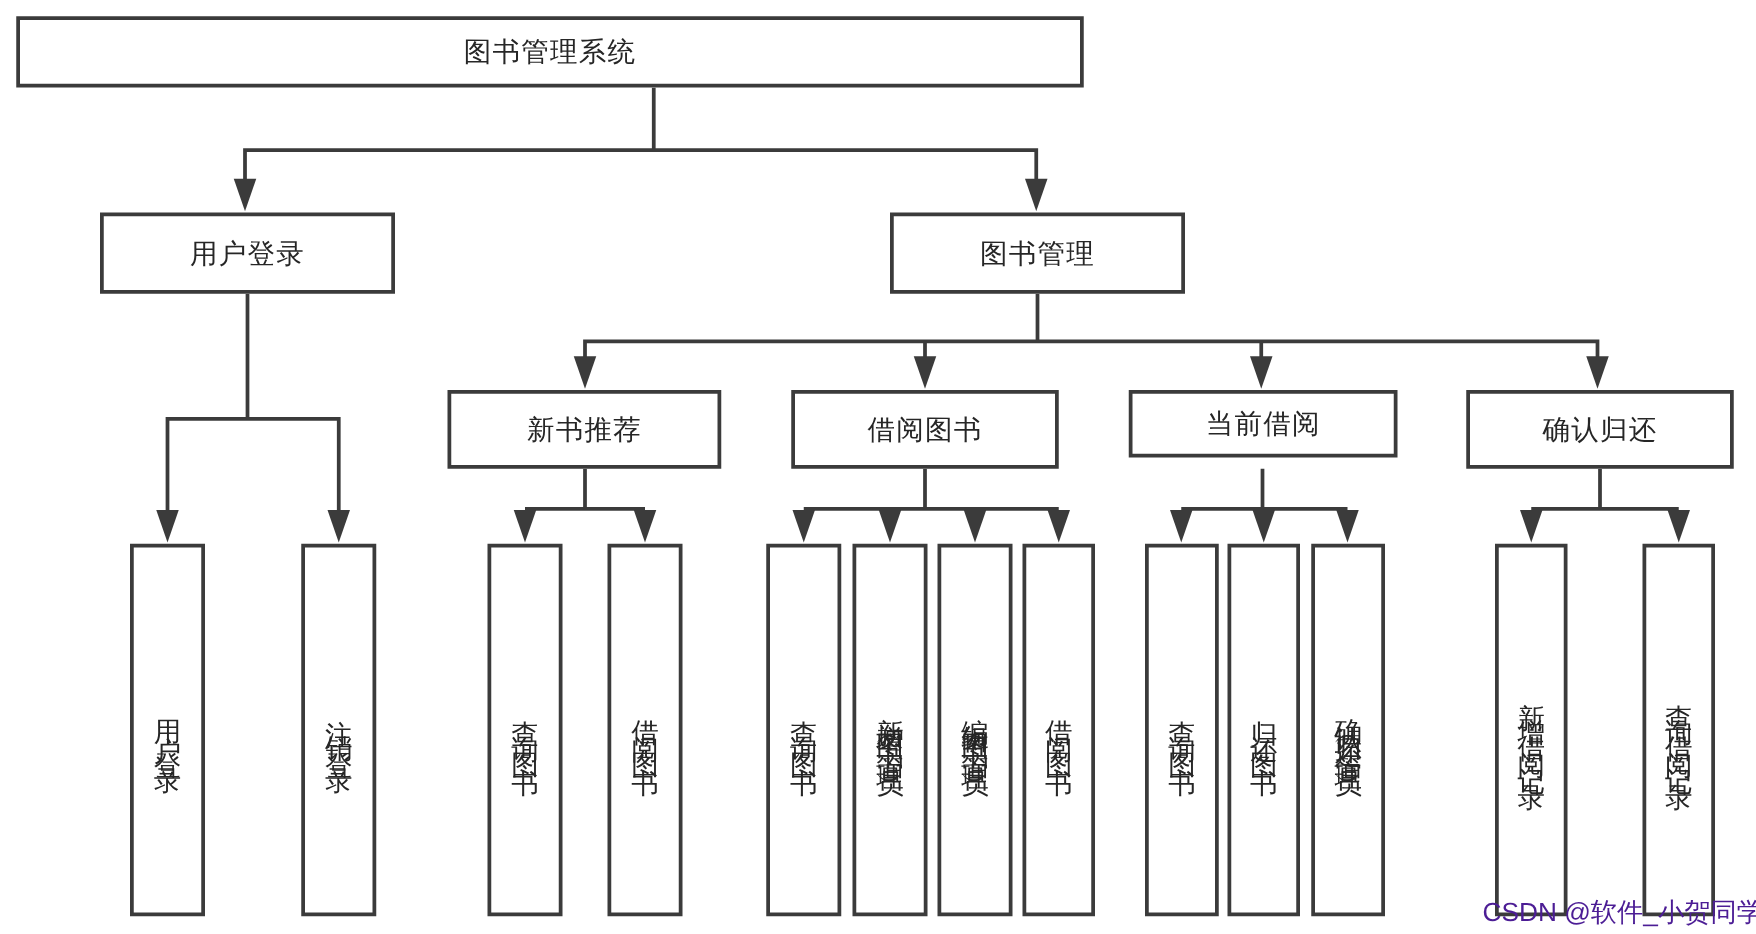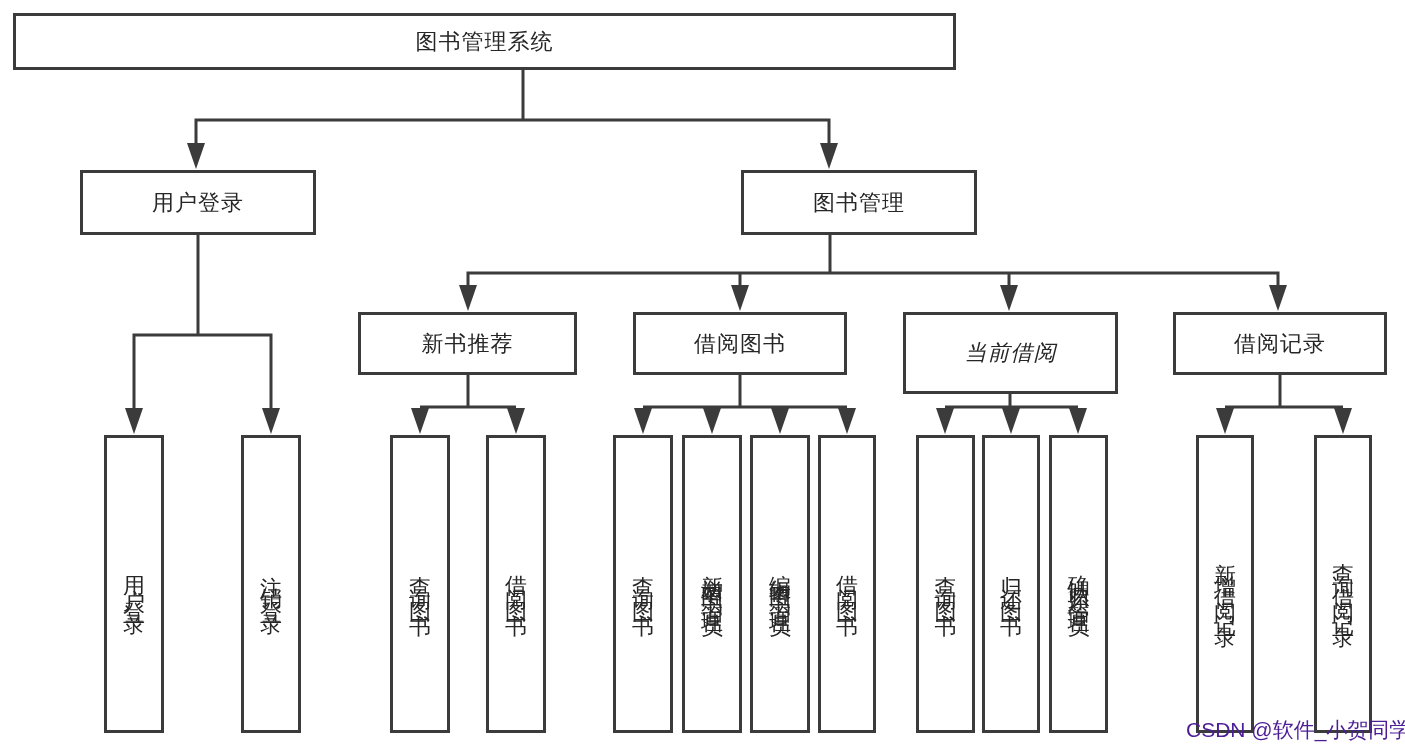--- a/index.html
+++ b/index.html
@@ -132,42 +132,42 @@
     <g stroke="#3b3b3b" stroke-width="3" fill="none">
       <path d="M1280 375 V407"></path>
       <path d="M1225 407 H1343"></path>
     </g>
     <g fill="#3b3b3b" stroke="none">
       <polygon points="1216,408 1234,408 1225,434"></polygon>
       <polygon points="1334,408 1352,408 1343,434"></polygon>
     </g>
   </svg>
 
-  <div class="box hbox" style="left:13px;top:13px;width:943px;height:57px;">
+  <div class="box hbox" style="left:13px;top:13px;width:854px;height:57px;">
     <span>图书管理系统</span>
   </div>
 
   <div class="box hbox" style="left:80px;top:170px;width:236px;height:65px;">
     <span>用户登录</span>
   </div>
-  <div class="box hbox" style="left:712px;top:170px;width:236px;height:65px;margin-left:29px;">
+  <div class="box hbox" style="left:712px;top:170px;width:236px;height:65px;">
     <span>图书管理</span>
   </div>
 
   <div class="box hbox" style="left:358px;top:312px;width:219px;height:63px;justify-content:center;">
     <span>新书推荐</span>
   </div>
   <div class="box hbox" style="left:633px;top:312px;width:214px;height:63px;">
     <span>借阅图书</span>
   </div>
-  <div class="box hbox" style="left:903px;top:312px;width:215px;height:82px;font-style:italic;">
+  <div class="box hbox" style="left:903px;top:312px;width:215px;height:54px;">
     <span>当前借阅</span>
   </div>
   <div class="box hbox" style="left:1173px;top:312px;width:214px;height:63px;">
-    <span>借阅记录</span>
+    <span>确认归还</span>
   </div>
 
   <div class="box leaf" style="left:104px;width:60px;">
     <span>用户登录</span>
   </div>
   <div class="box leaf" style="left:241px;width:60px;">
     <span>注销登录</span>
   </div>
 
   <div class="box leaf" style="left:390px;width:60px;">

